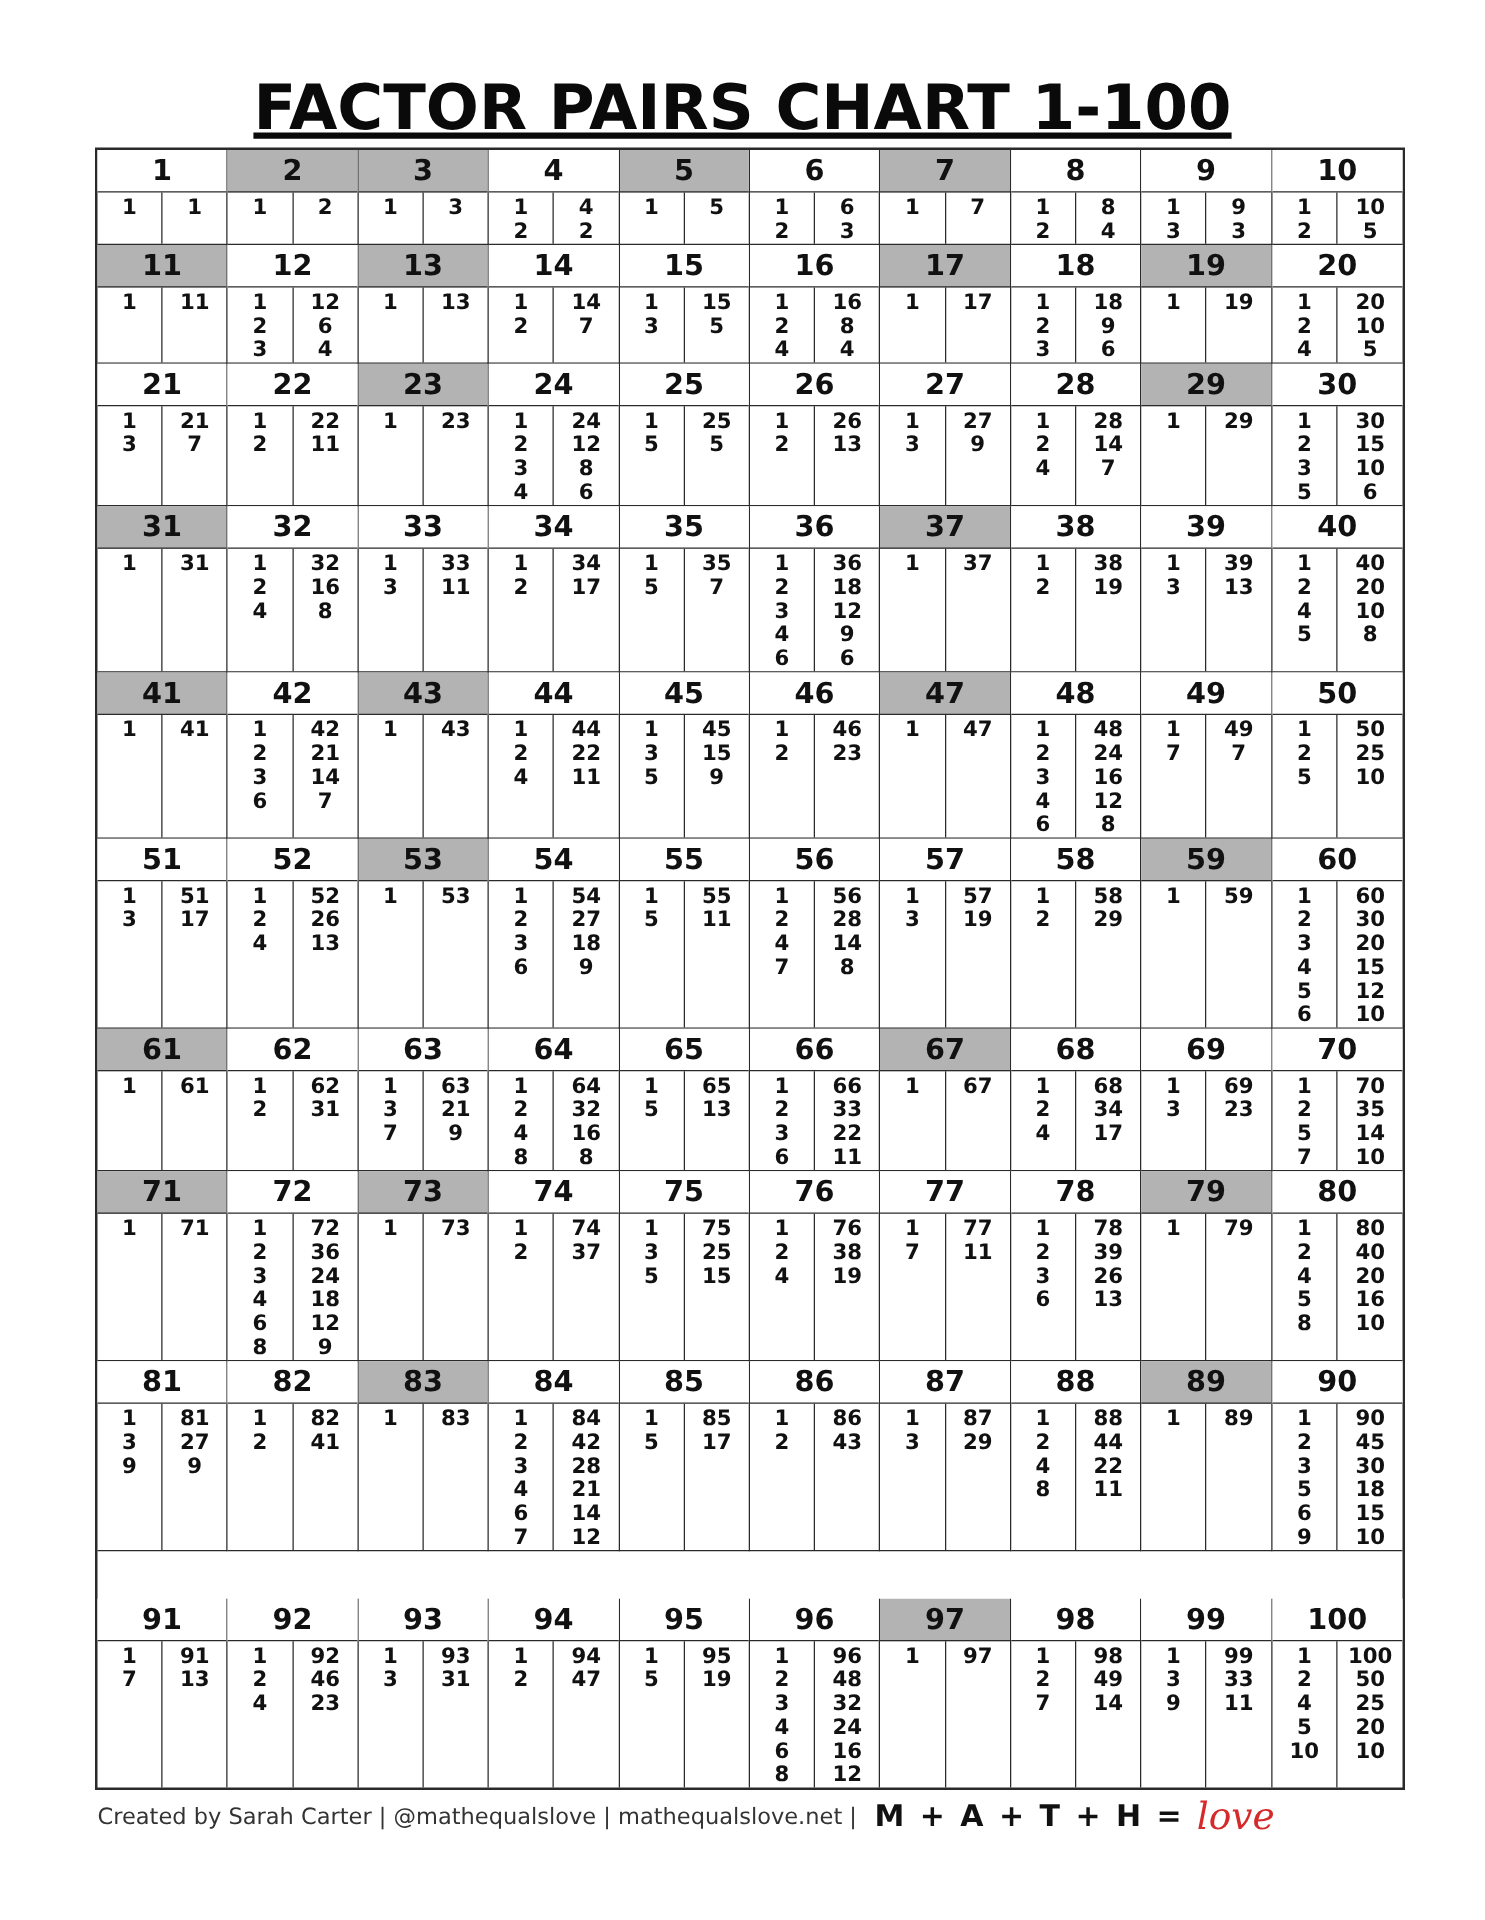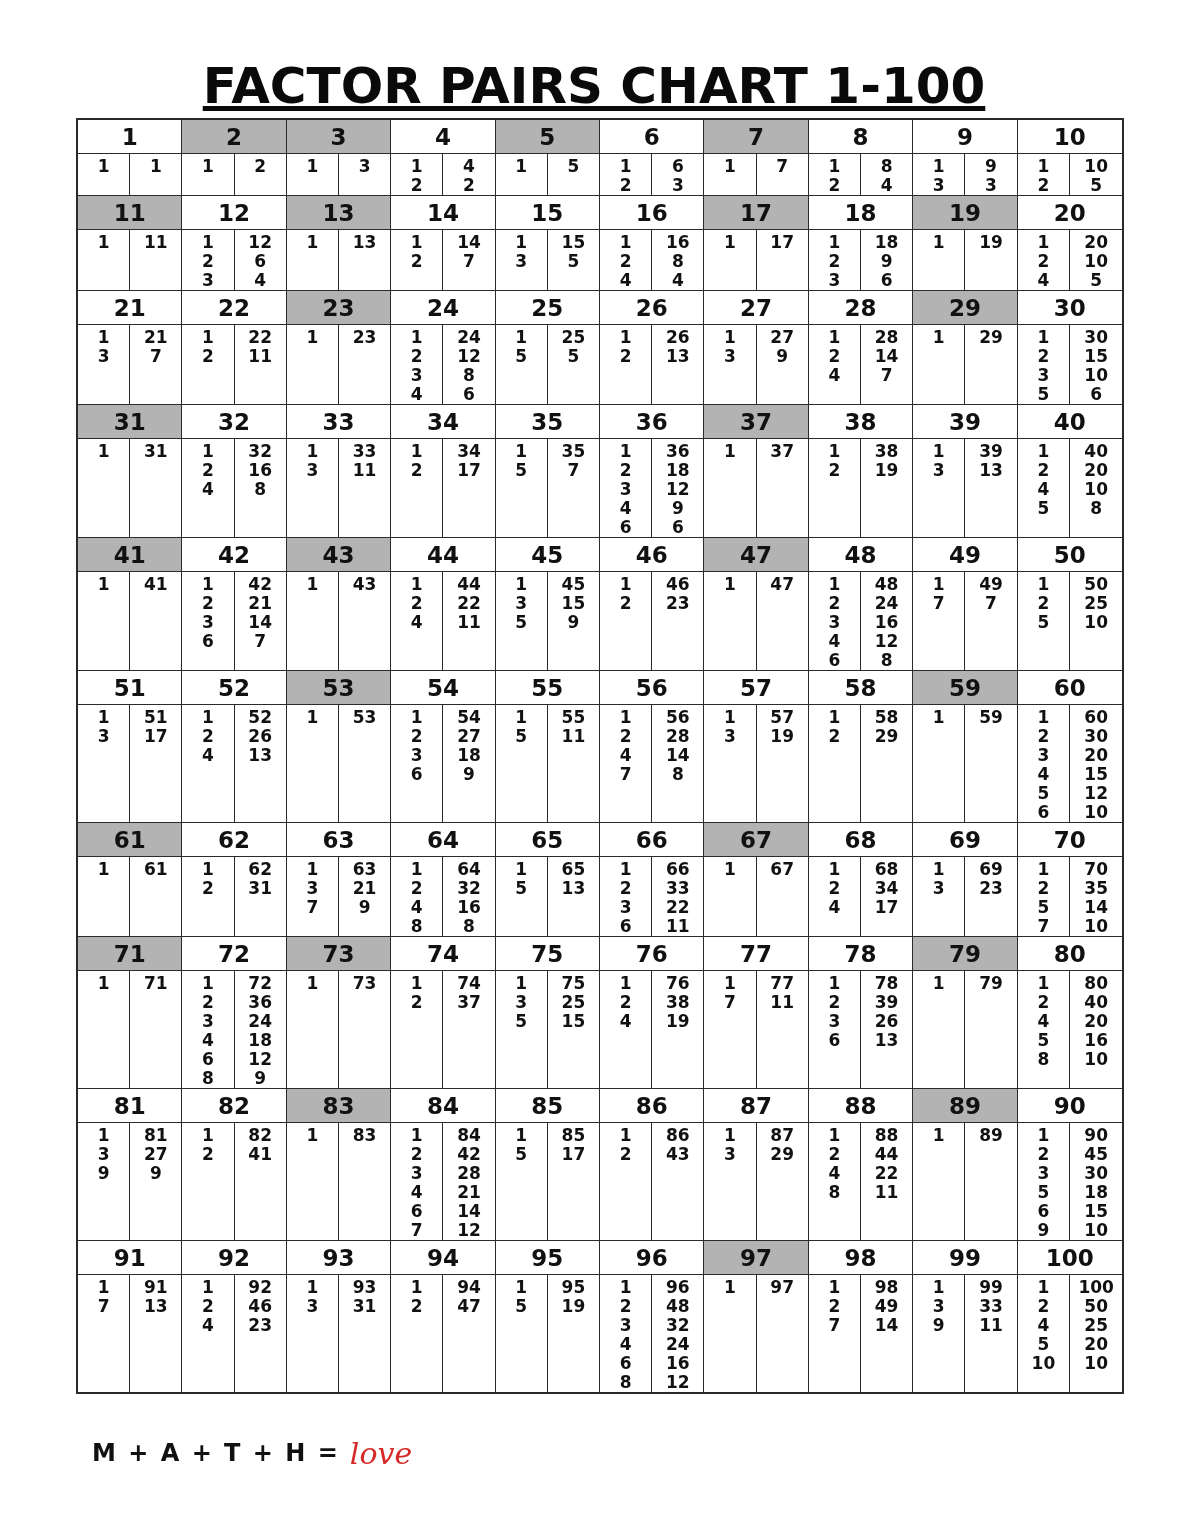--- a/index.html
+++ b/index.html
@@ -10,21 +10,21 @@
     line-height: 60px;
     text-decoration: underline;
   }
   .grid {
     position: absolute; left: 76px; top: 118px; width: 1048px;
     border: 2px solid #2a2a2a; box-sizing: border-box;
     display: grid; grid-template-columns: repeat(10, 1fr);
   }
   .cell { border-right: 1.5px solid #2a2a2a; border-bottom: 1.5px solid #2a2a2a; box-sizing: border-box; display: flex; flex-direction: column; }
   .cell.lastcol { border-right: none; }
-  .cell.lastrow { border-bottom: none; }
+  .cell.lastrow { border-bottom: none; margin-top: 38px; }
   .head {
     height: 34px; display: flex; align-items: center; justify-content: center;
     font-family: "DejaVu Sans", sans-serif; font-size: 23px; font-weight: bold; color: #111;
     border-bottom: 1.5px solid #2a2a2a; box-sizing: border-box; background: #ffffff;
   }
   .head.prime { background: #b3b3b3; }
   .body { flex: 1; display: flex; }
   .col { flex: 1; display: flex; flex-direction: column; align-items: center; padding-top: 3px;
          font-family: "DejaVu Sans", sans-serif; font-weight: bold; font-size: 17px; line-height: 19px; color: #111; }
   .col.left { border-right: 1.5px solid #2a2a2a; }
@@ -1430,15 +1430,16 @@
           <span>50</span>
           <span>25</span>
           <span>20</span>
           <span>10</span>
         </div>
       </div>
     </div>
   </div>
 
 <div class="footer">
+  <span class="credit">Created by Sarah Carter | @mathequalslove | mathequalslove.net |</span>
   <span class="math">M + A + T + H =</span>
   <span class="love">love</span>
 </div>
 
 </body></html>

